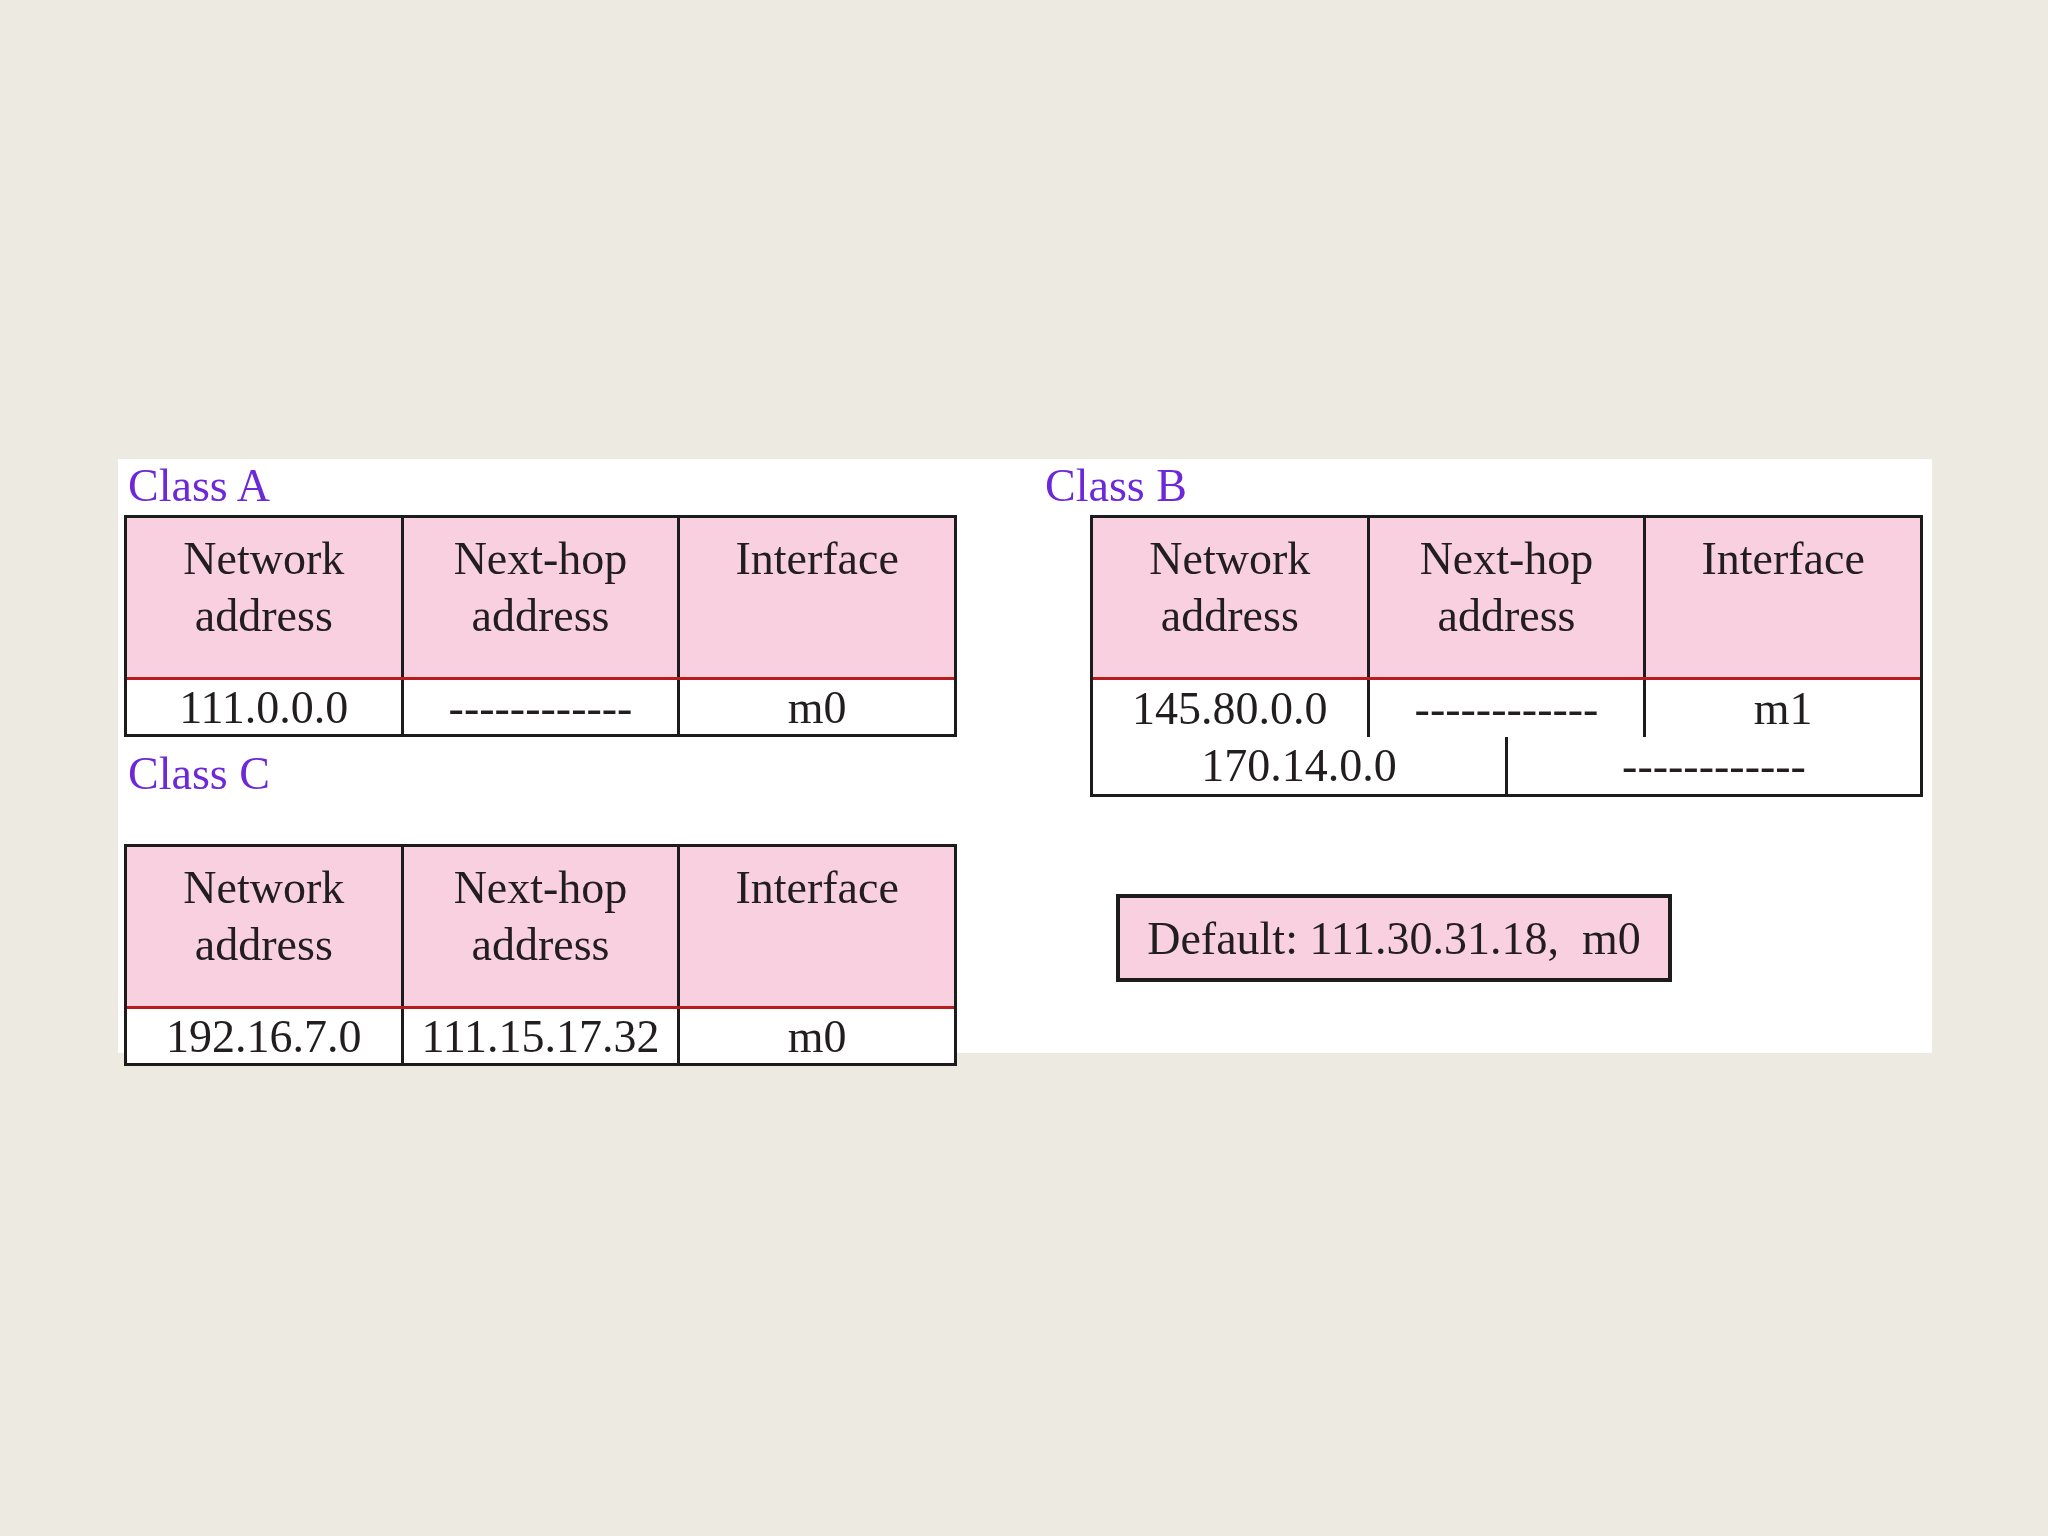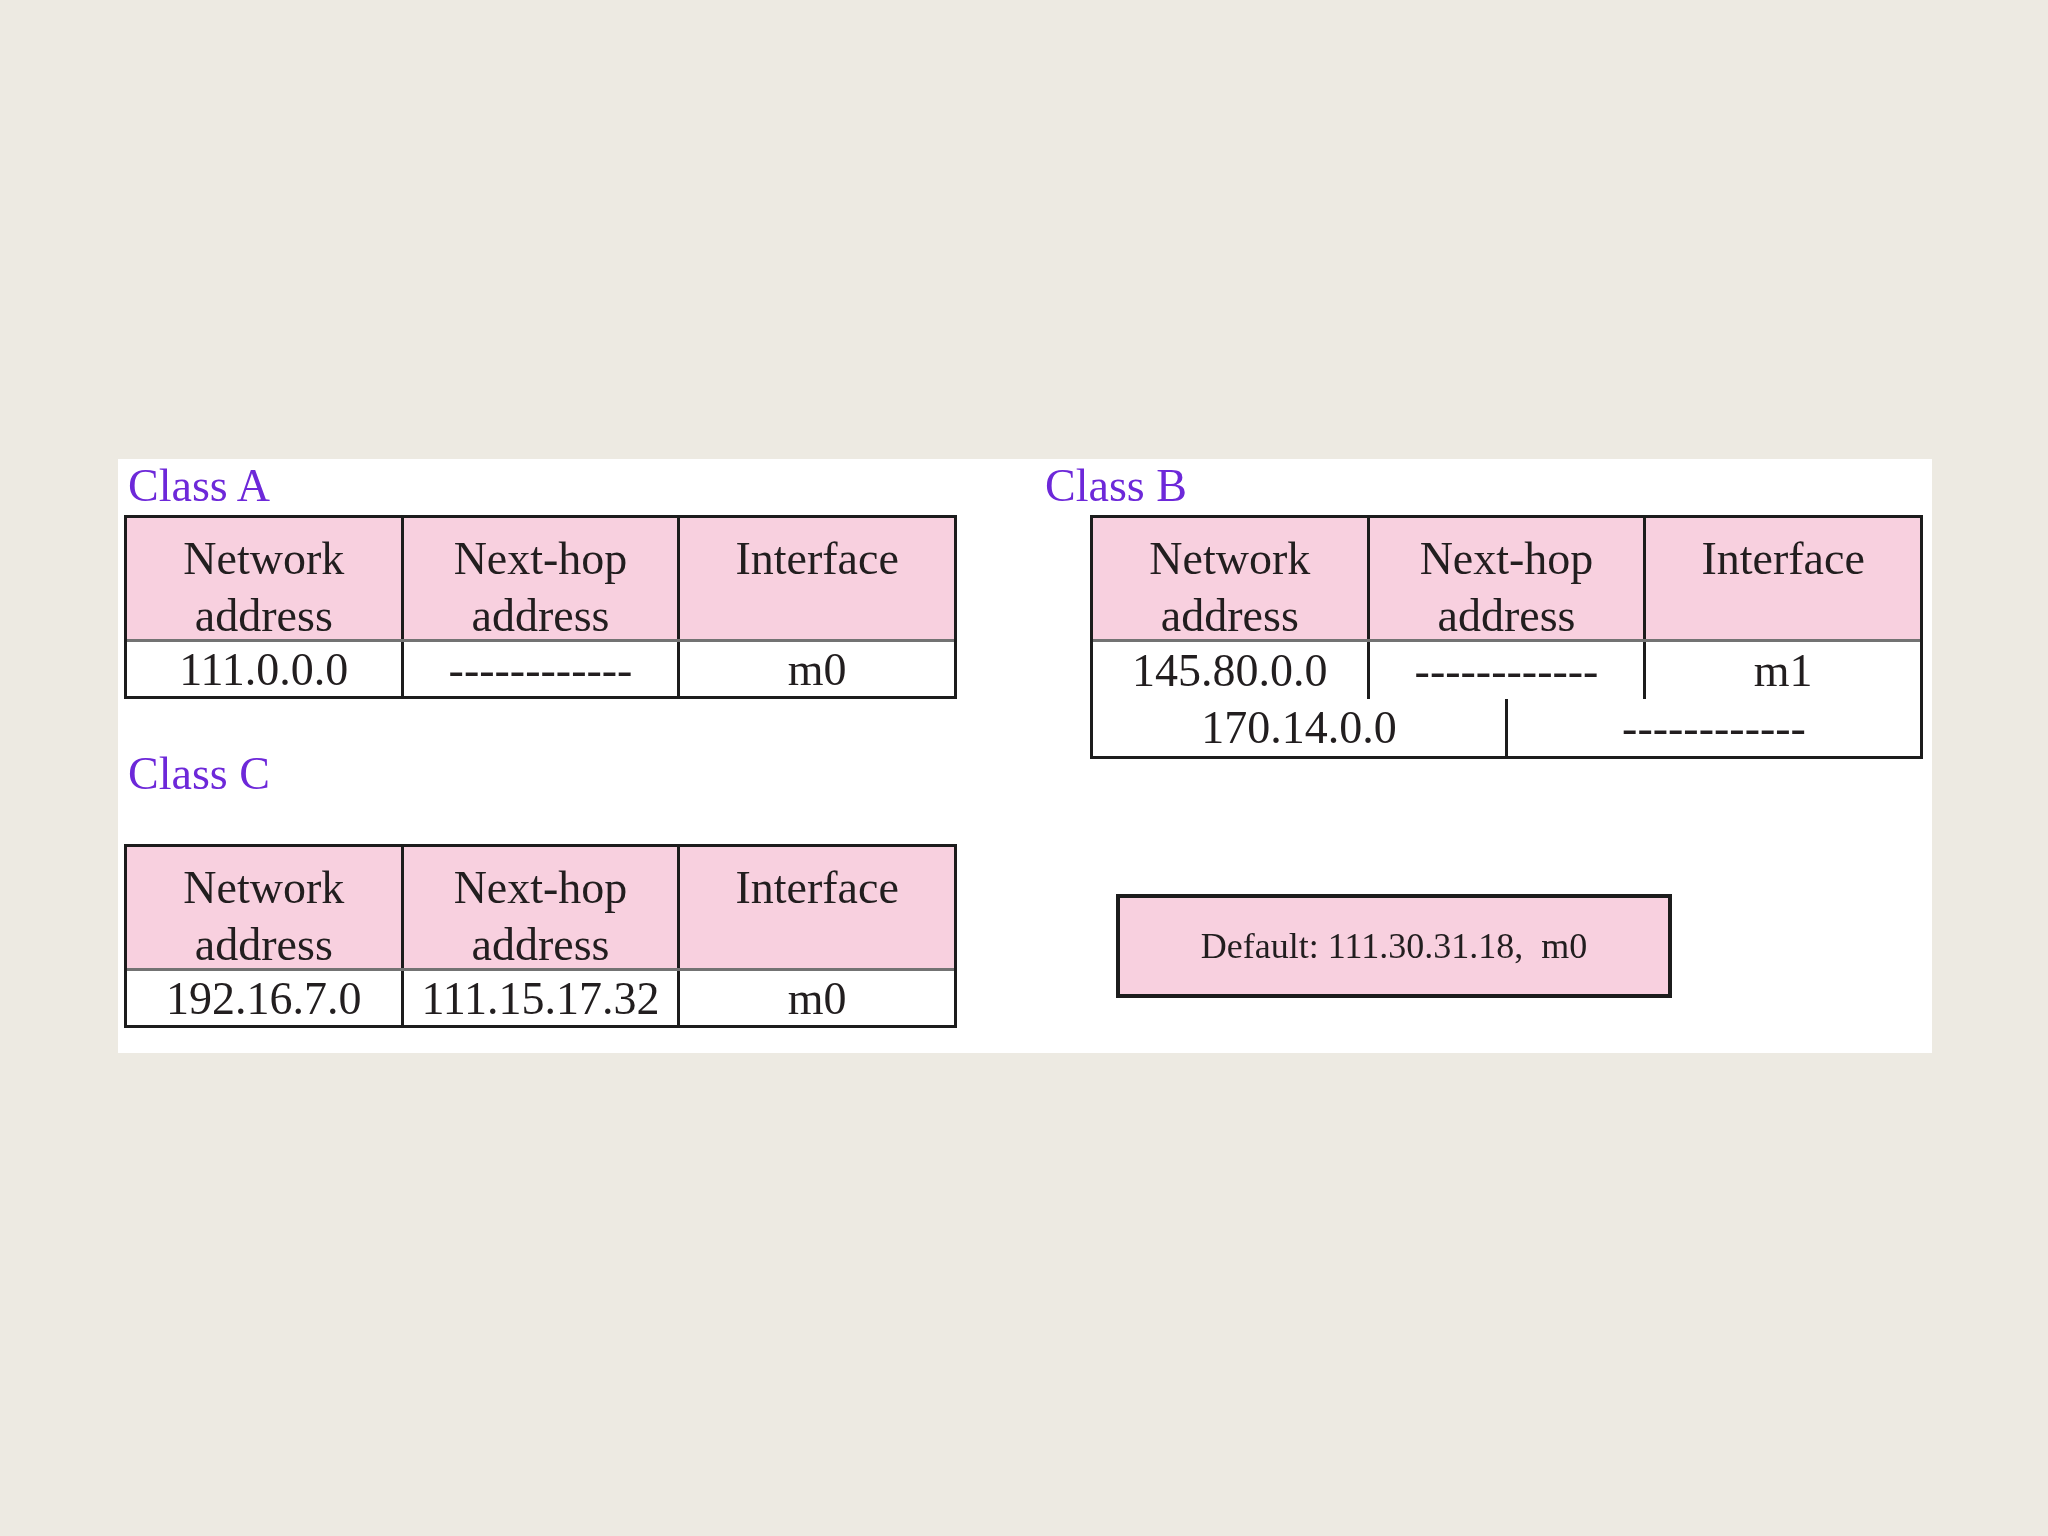--- a/index.html
+++ b/index.html
@@ -44,22 +44,22 @@
     background: #FFFFFF;
     box-sizing: border-box;
   }
   .table-a { left: 124px; top: 515px; }
   .table-b { left: 1090px; top: 515px; }
   .table-c { left: 124px; top: 844px; }
 
   .thead {
     display: flex;
     background: #F8D0DF;
-    border-bottom: 3px solid #737373;
-    height: 124px;
+    border-bottom: 3px solid #b91c1c;
+    height: 162px;
     box-sizing: border-box;
   }
   .th {
     flex: 1 1 0;
     text-align: center;
     font-size: 46px;
     line-height: 57px;
     padding-top: 12px;
     white-space: pre-line;
     box-sizing: border-box;
@@ -81,28 +81,28 @@
     box-sizing: border-box;
     white-space: pre;
   }
   .td + .td { border-left: 3px solid #1C1C1C; }
 
   .default-box {
     position: absolute;
     left: 1116px;
     top: 894px;
     width: 556px;
-    height: 104px;
+    height: 88px;
     background: #F8D0DF;
     border: 4px solid #1C1C1C;
     box-sizing: border-box;
     display: flex;
     align-items: center;
     justify-content: center;
-    font-size: 36px;
+    font-size: 46px;
     white-space: pre;
   }
 </style>
 </head>
 <body>
 
 <div class="page">
   <div class="panel"></div>
 
   <div class="table-title title-a">Class A</div>

